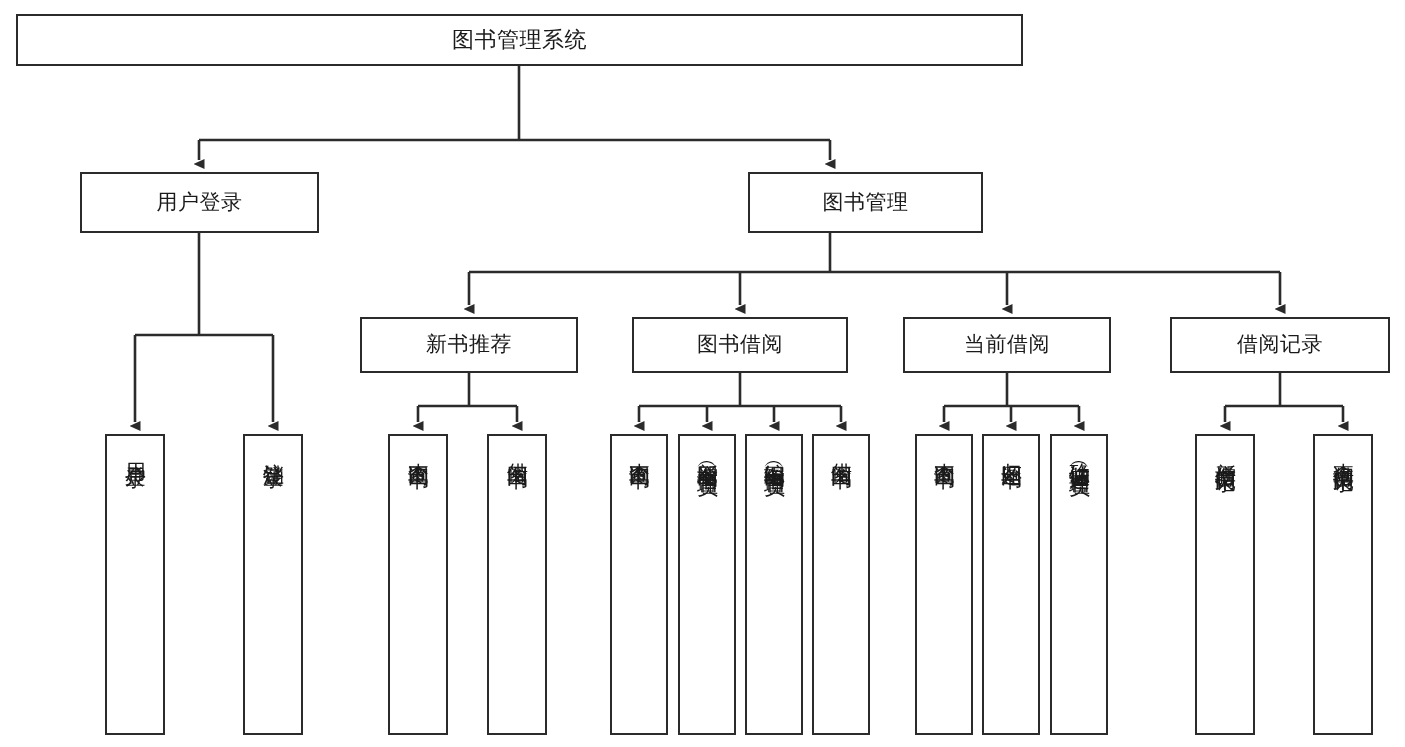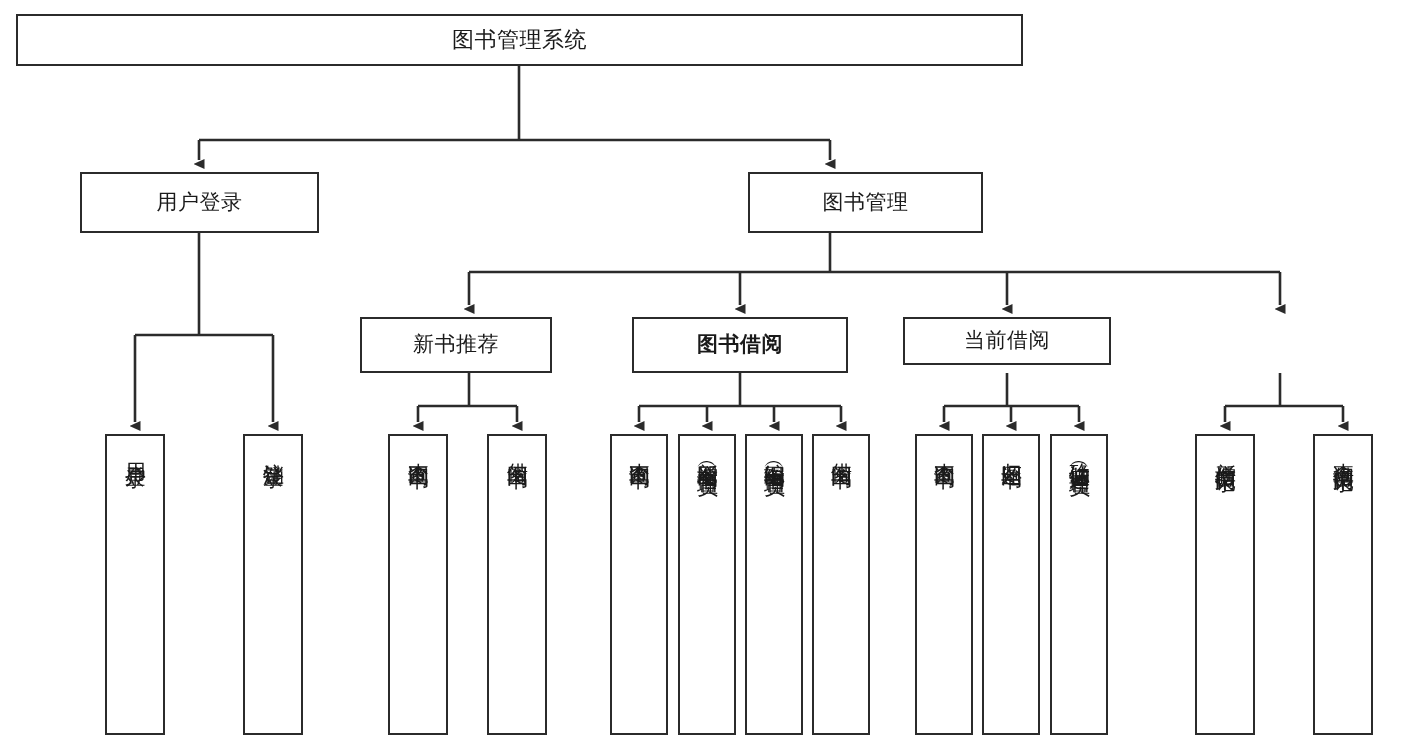--- a/index.html
+++ b/index.html
@@ -130,28 +130,31 @@
     <span class="node-label">图书管理系统</span>
   </div>
 
   <div class="node horizontal" style="left:80px; top:172px; width:239px; height:61px;">
     <span class="node-label">用户登录</span>
   </div>
   <div class="node horizontal" style="left:712px; top:172px; width:235px; height:61px;margin-left:36px;">
     <span class="node-label">图书管理</span>
   </div>
 
-  <div class="node horizontal" style="left:360px; top:317px; width:192px; height:56px;">
+  <div class="node horizontal" style="left:360px; top:317px; width:218px; height:56px;">
     <span class="node-label">新书推荐</span>
   </div>
-  <div class="node horizontal" style="left:632px; top:317px; width:216px; height:56px;font-weight:bold;">
+  <div class="node horizontal" style="left:632px; top:317px; width:216px; height:56px;">
     <span class="node-label">图书借阅</span>
   </div>
-  <div class="node horizontal" style="left:903px; top:317px; width:208px; height:48px;">
+  <div class="node horizontal" style="left:903px; top:317px; width:208px; height:56px;">
     <span class="node-label">当前借阅</span>
+  </div>
+  <div class="node horizontal" style="left:1170px; top:317px; width:220px; height:56px;">
+    <span class="node-label">借阅记录</span>
   </div>
 
   <div class="node vertical" style="left:105px; top:434px; width:60px; height:301px;">
     <span class="node-label">用户登录</span>
   </div>
   <div class="node vertical" style="left:243px; top:434px; width:60px; height:301px;">
     <span class="node-label">注销登录</span>
   </div>
   <div class="node vertical" style="left:388px; top:434px; width:60px; height:301px;">
     <span class="node-label">查询图书</span>

